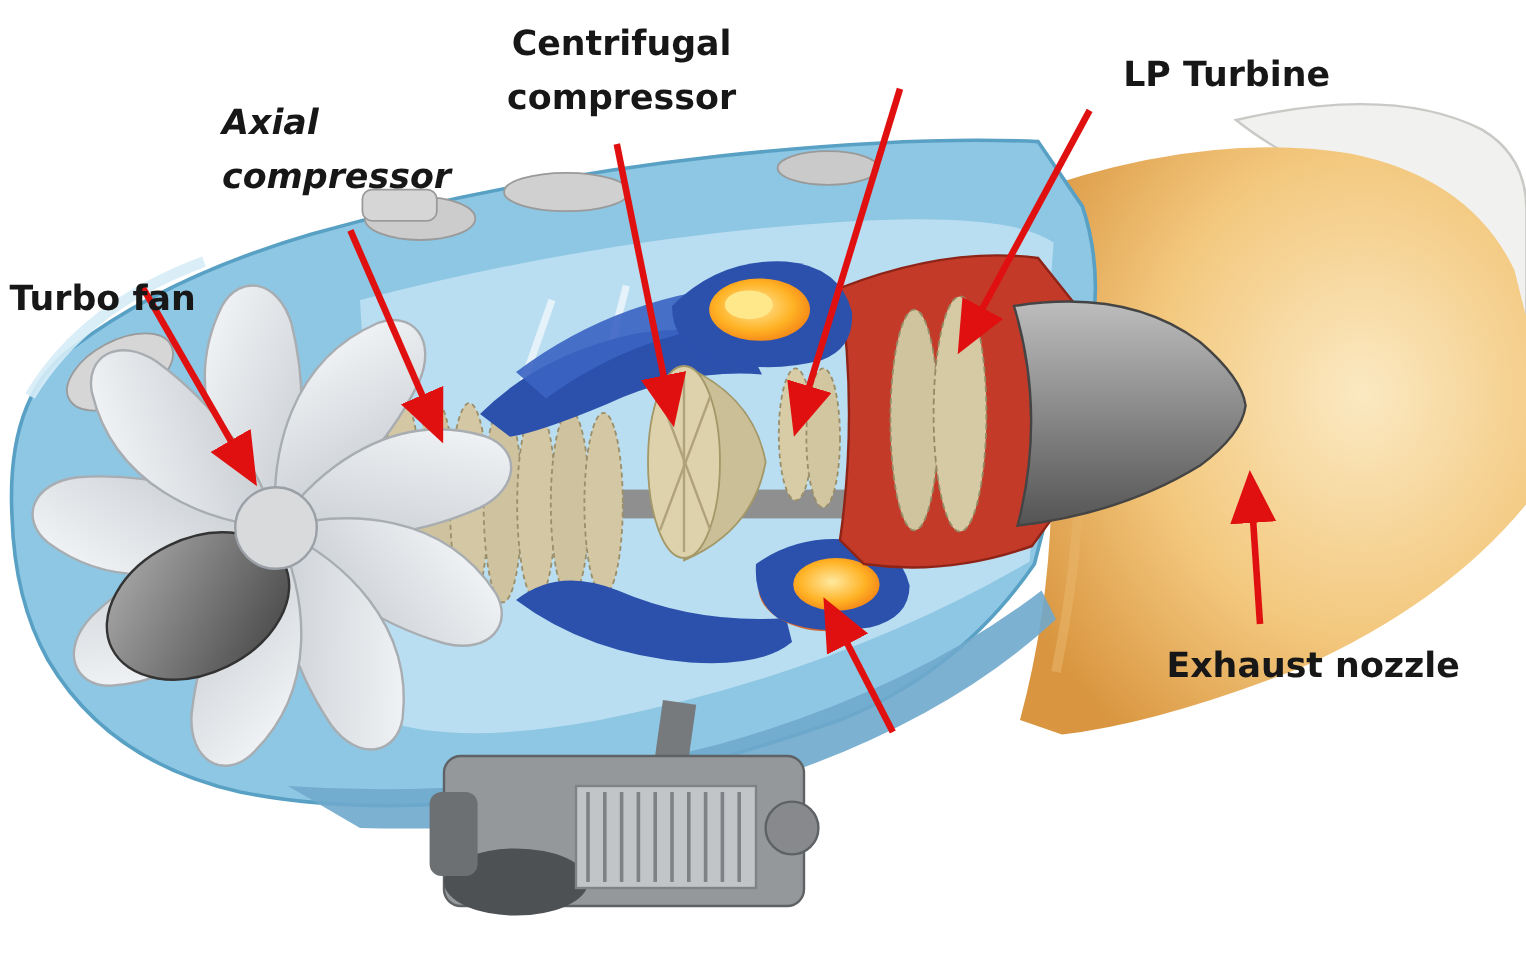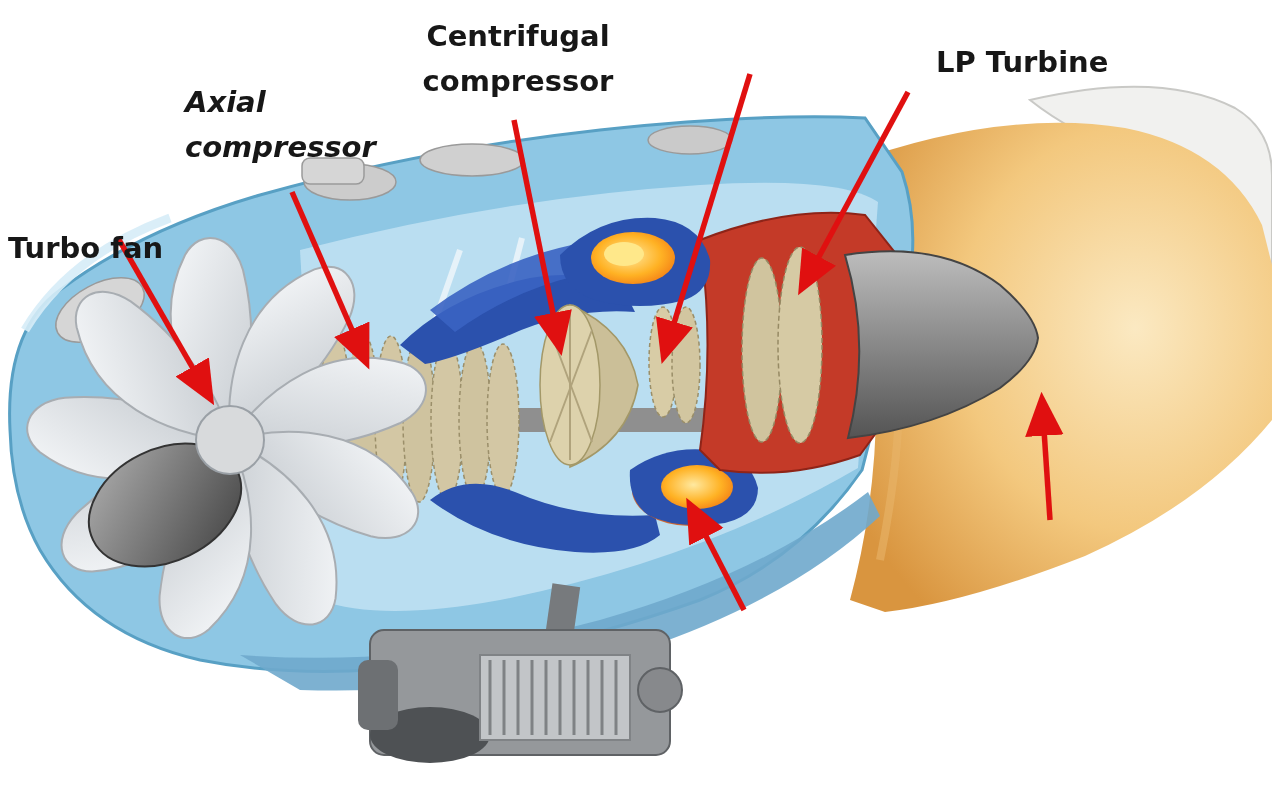--- a/index.html
+++ b/index.html
@@ -204,15 +204,16 @@
 
   <div class="label" style="left:185px;top:80px;font-style:italic;">Axial
 compressor</div>
 
   <div class="label center" style="left:398px;top:14px;width:240px;">Centrifugal
 compressor</div>
 
 
   <div class="label" style="left:936px;top:40px;">LP Turbine</div>
 
+  <div class="label" style="left:972px;top:532px;">Exhaust nozzle</div>
 
 
 </div>
 
 </body></html>

